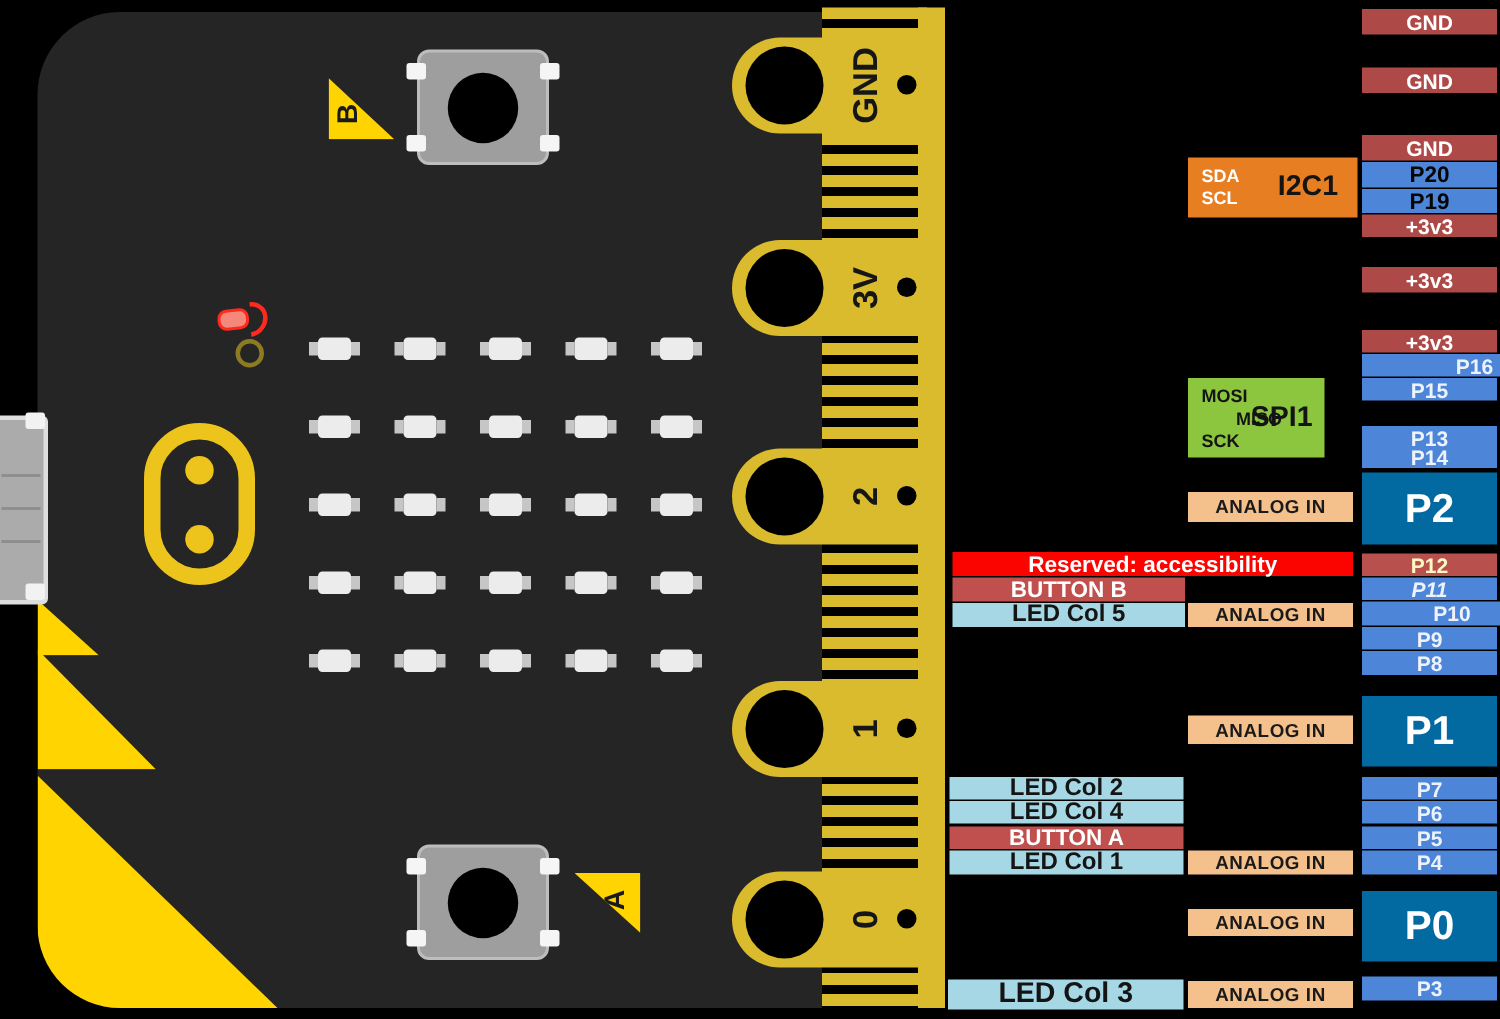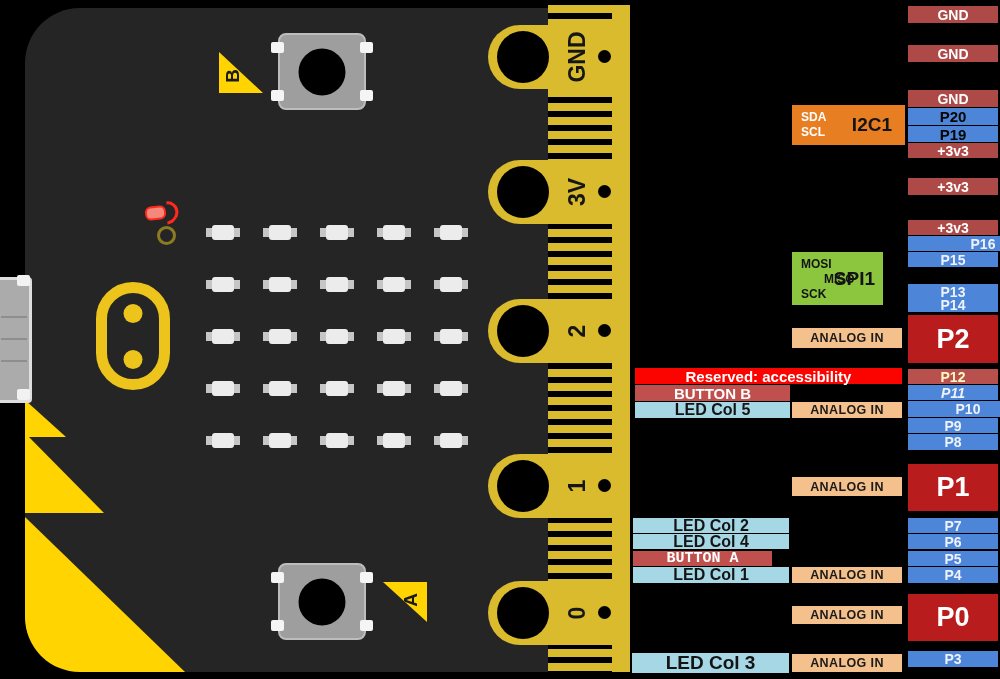--- a/index.html
+++ b/index.html
@@ -80,21 +80,21 @@
   .i2c .sub{color:#fff;} .spi .sub{color:#141414;}
   .fn .main{position:absolute;font-size:19px;font-weight:bold;color:#141414;}
 
   
   .pin-row{position:absolute;left:908px;width:90px;display:flex;align-items:center;justify-content:center;
       font-weight:bold;font-size:14px;}
   .gnd,.pwr{background:#ad4a47;color:#fff;}
   .red-pin{background:#b8504e;color:#fef9c3;}
   .blue{background:#4d86d9;color:#eef2fa;}
   .blue-dark{background:#4d86d9;color:#050505;font-size:15px;}
-  .blue-lg{background:#b91c1c;color:#fff;font-size:27px;}
+  .blue-lg{background:#0369a1;color:#fff;font-size:27px;}
 </style>
 </head>
 <body>
 
 <div class="stage">
 
   <div class="abs board"></div>
 
   <div class="abs tri tri-1"></div>
   <div class="abs tri tri-2"></div>
@@ -310,21 +310,21 @@
         <span class="main" style="right: 8px; top: 50%; transform: translateY(-50%);">SPI1</span>
       </div>
       <div class="fn analog" style="left: 792px; top: 328px; width: 110px; height: 20px;">ANALOG IN</div>
       <div class="fn reserved" style="left: 635px; top: 368px; width: 267px; height: 16px;">Reserved: accessibility</div>
       <div class="fn btnbox" style="left: 635px; top: 385px; width: 155px; height: 16px;">BUTTON B</div>
       <div class="fn ledcol" style="left: 635px; top: 402px; width: 155px; height: 16px;">LED Col 5</div>
       <div class="fn analog" style="left: 792px; top: 402px; width: 110px; height: 16px;">ANALOG IN</div>
       <div class="fn analog" style="left: 792px; top: 477px; width: 110px; height: 19px;">ANALOG IN</div>
       <div class="fn ledcol" style="left: 633px; top: 518px; width: 156px; height: 15px;">LED Col 2</div>
       <div class="fn ledcol" style="left: 633px; top: 534px; width: 156px; height: 15px;">LED Col 4</div>
-      <div class="fn btnbox" style="left: 633px; top: 551px; width: 139px; height: 15px; font-family: Liberation Mono, monospace;">BUTTON A</div>
+      <div class="fn btnbox" style="left: 633px; top: 551px; width: 156px; height: 15px;">BUTTON A</div>
       <div class="fn ledcol" style="left: 633px; top: 567px; width: 156px; height: 16px;">LED Col 1</div>
       <div class="fn analog" style="left: 792px; top: 567px; width: 110px; height: 16px;">ANALOG IN</div>
       <div class="fn analog" style="left: 792px; top: 606px; width: 110px; height: 18px;">ANALOG IN</div>
       <div class="fn ledcol-lg" style="left: 632px; top: 653px; width: 157px; height: 20px;">LED Col 3</div>
       <div class="fn analog" style="left: 792px; top: 654px; width: 110px; height: 18px;">ANALOG IN</div>
     </div>
   <div id="pin-column">
       <div class="pin-row gnd" style="top: 6px; height: 17px;">GND</div>
       <div class="pin-row gnd" style="top: 45px; height: 17px;">GND</div>
       <div class="pin-row gnd" style="top: 90px; height: 17px;">GND</div>

